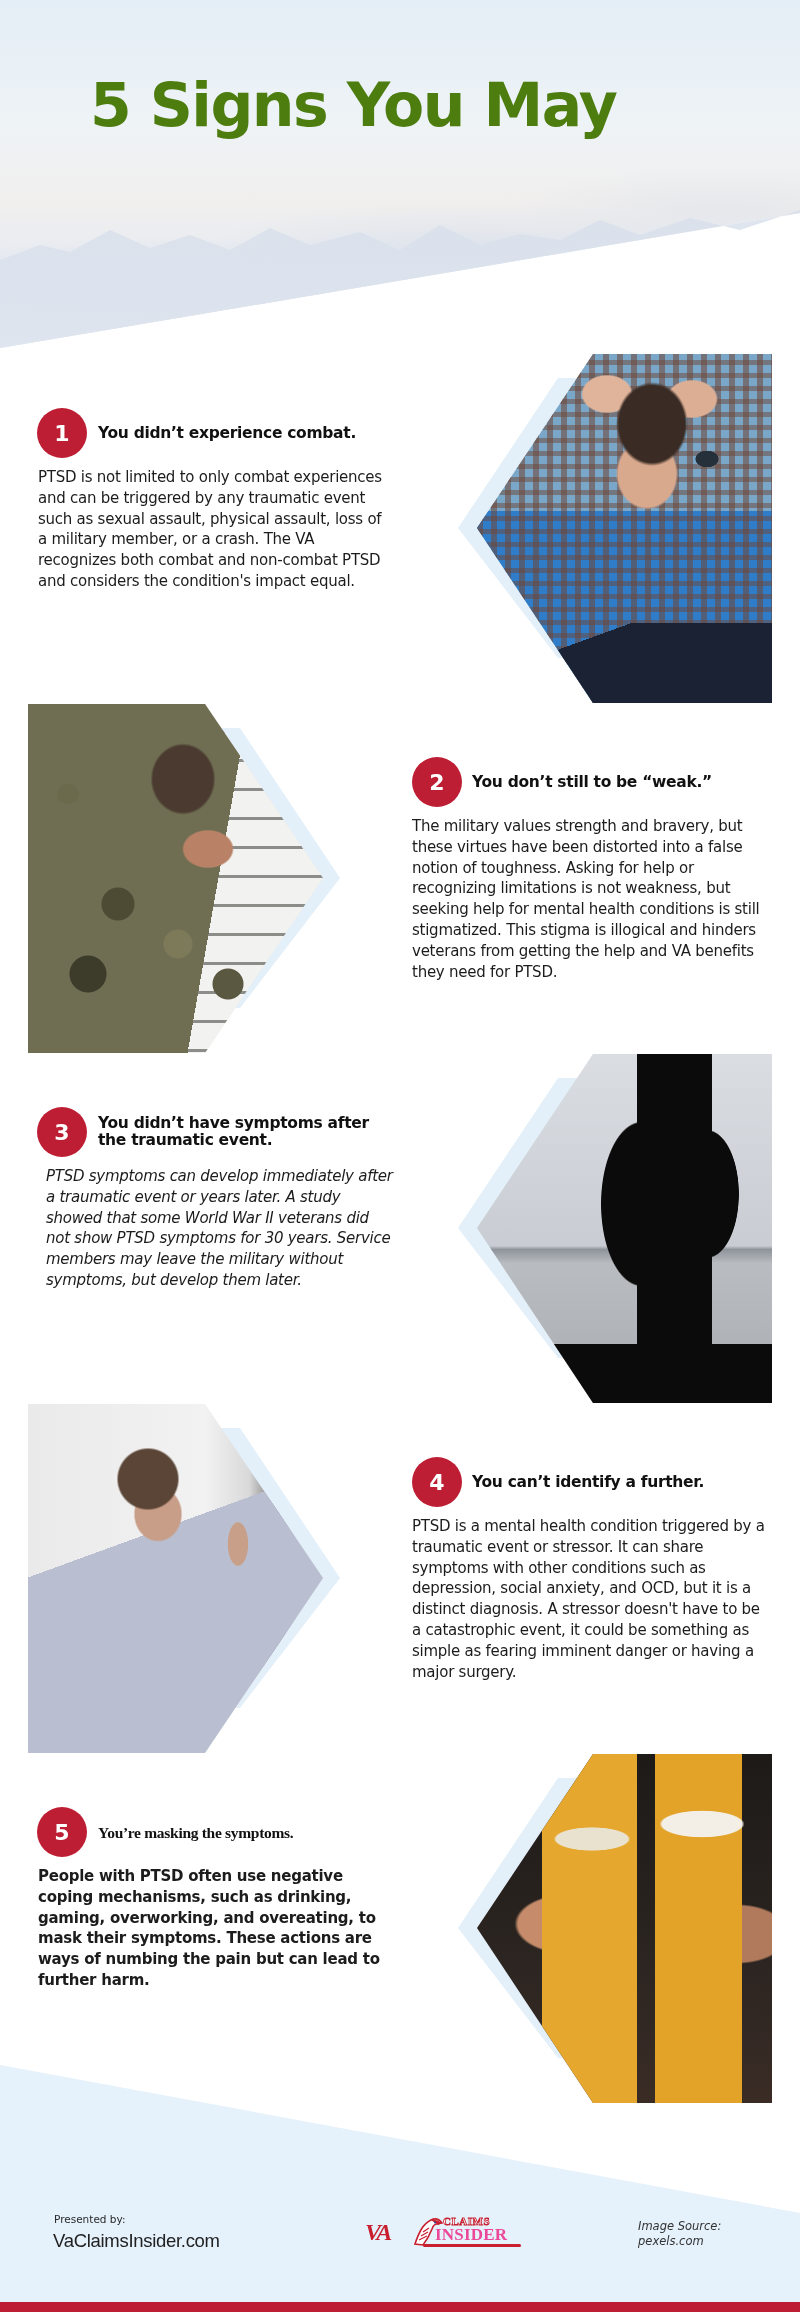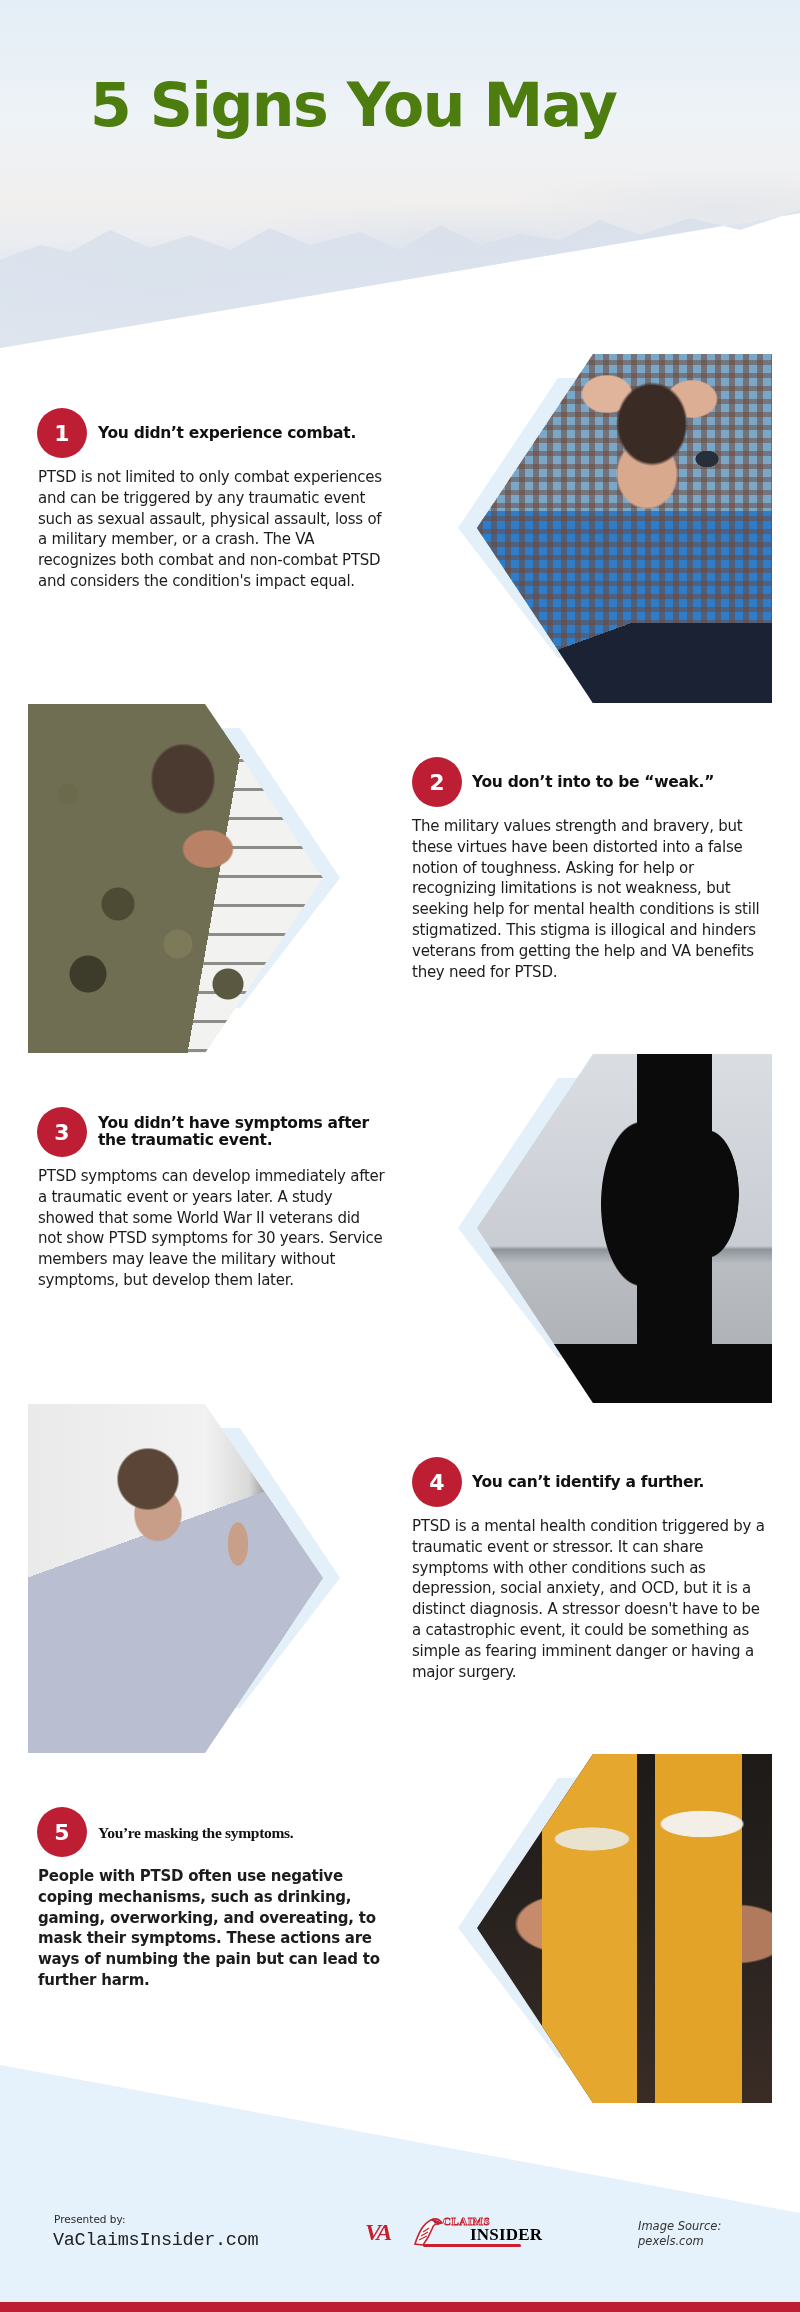--- a/index.html
+++ b/index.html
@@ -122,29 +122,29 @@
       linear-gradient(180deg, #1d1a18 0%, #2c2521 60%, #3a2c25 100%);
   }
 
   
   .footer-bg {
     position: absolute; left: 0; top: 2060px; width: 800px; height: 242px;
     background: #e5f1fb;
     clip-path: polygon(0 5px, 800px 153px, 800px 242px, 0 242px);
   }
   .presented-label { position:absolute; left:54px; top:2213px; font-family:"DejaVu Sans", sans-serif; font-size:10.5px; color:#2a2a2a; }
-  .site { position:absolute; left:53px; top:2230px; font-family:Liberation Mono, monospace; font-size:18.5px; color:#222; letter-spacing:-0.3px; }
+  .site { position:absolute; left:53px; top:2230px; font-family:Liberation Sans, sans-serif; font-size:18.5px; color:#222; letter-spacing:-0.3px; }
   .src-label { position:absolute; left:638px; top:2219px; font-family:"DejaVu Sans", sans-serif; font-size:11.5px; color:#333; line-height:15px;font-style:italic; }
   .red-bar { position:absolute; left:0; top:2302px; width:800px; height:10px; background:#be1e34; }
 
   .logo { position:absolute; left:365px; top:2214px; width:160px; height:36px; }
   .logo .va { position:absolute; left:0; top:2px; font-family:"Liberation Serif", serif; font-weight:bold; font-style:italic; font-size:24px; line-height:32px; color:#c8202f; letter-spacing:-3px; }
   .logo .eagle { position:absolute; left:48px; top:0; width:30px; height:32px; }
   .logo .claims { position:absolute; left:78px; top:1px; font-family:"Liberation Serif", serif; font-weight:bold; font-size:11px; color:#fff; -webkit-text-stroke: 0.8px #c8202f; letter-spacing:0.5px; }
-  .logo .insider { position:absolute; left:70px; top:12px; font-family:"Liberation Serif", serif; font-weight:bold; font-size:17px; line-height:17px; color:#000000; letter-spacing:0.2px;margin-left:35px; }
+  .logo .insider { position:absolute; left:70px; top:12px; font-family:"Liberation Serif", serif; font-weight:bold; font-size:17px; line-height:17px; color:#ec4899; letter-spacing:0.2px; }
   .logo .swoosh { position:absolute; left:58px; top:30px; width:98px; height:3px; background:#c8202f; border-radius:2px; }
 </style>
 </head>
 <body>
 
 <div class="header-bg"></div>
 <div class="mountains"></div>
 <h1 class="title">
   <span>5 Signs You May</span><br>
 </h1>
@@ -156,28 +156,28 @@
   <div class="backdrop backdrop-right" style="left:458px; top:378px;"></div>
   <div class="photo photo-right p1" style="left:477px; top:354px;">
     <div class="p1-legs"></div>
   </div>
 </section>
 
 <section>
   <div class="backdrop backdrop-left" style="left:180px; top:728px;"></div>
   <div class="photo photo-left p2" style="left:28px; top:704px;"></div>
   <div class="badge" style="left:412px; top:757px;">2</div>
-  <h2 class="heading" style="left:472px; top:757px; width:310px;">You don’t into to be “weak.”</h2>
+  <h2 class="heading" style="left:472px; top:757px; width:310px;">You don’t still to be “weak.”</h2>
   <p class="body-text" style="left:412px; top:816px; width:355px;">The military values strength and bravery, but these virtues have been distorted into a false notion of toughness. Asking for help or recognizing limitations is not weakness, but seeking help for mental health conditions is still stigmatized. This stigma is illogical and hinders veterans from getting the help and VA benefits they need for PTSD.</p>
 </section>
 
 <section>
   <div class="badge" style="left:37px; top:1107px;">3</div>
   <h2 class="heading" style="left:98px; top:1107px; width:290px;">You didn’t have symptoms after the traumatic event.</h2>
-  <p class="body-text" style="left:38px; top:1166px;">PTSD symptoms can develop immediately after a traumatic event or years later. A study showed that some World War II veterans did not show PTSD symptoms for 30 years. Service members may leave the military without symptoms, but develop them later.</p>
+  <p class="body-text" style="left:46px; top:1166px;font-style:italic;">PTSD symptoms can develop immediately after a traumatic event or years later. A study showed that some World War II veterans did not show PTSD symptoms for 30 years. Service members may leave the military without symptoms, but develop them later.</p>
   <div class="backdrop backdrop-right" style="left:458px; top:1078px;"></div>
   <div class="photo photo-right p3" style="left:477px; top:1054px;"></div>
 </section>
 
 <section>
   <div class="backdrop backdrop-left" style="left:180px; top:1428px;"></div>
   <div class="photo photo-left p4" style="left:28px; top:1404px;"></div>
   <div class="badge" style="left:412px; top:1457px;">4</div>
   <h2 class="heading" style="left:472px; top:1457px; width:310px;">You can’t identify a further.</h2>
   <p class="body-text" style="left:412px; top:1516px; width:355px;">PTSD is a mental health condition triggered by a traumatic event or stressor. It can share symptoms with other conditions such as depression, social anxiety, and OCD, but it is a distinct diagnosis. A stressor doesn't have to be a catastrophic event, it could be something as simple as fearing imminent danger or having a major surgery.</p>

